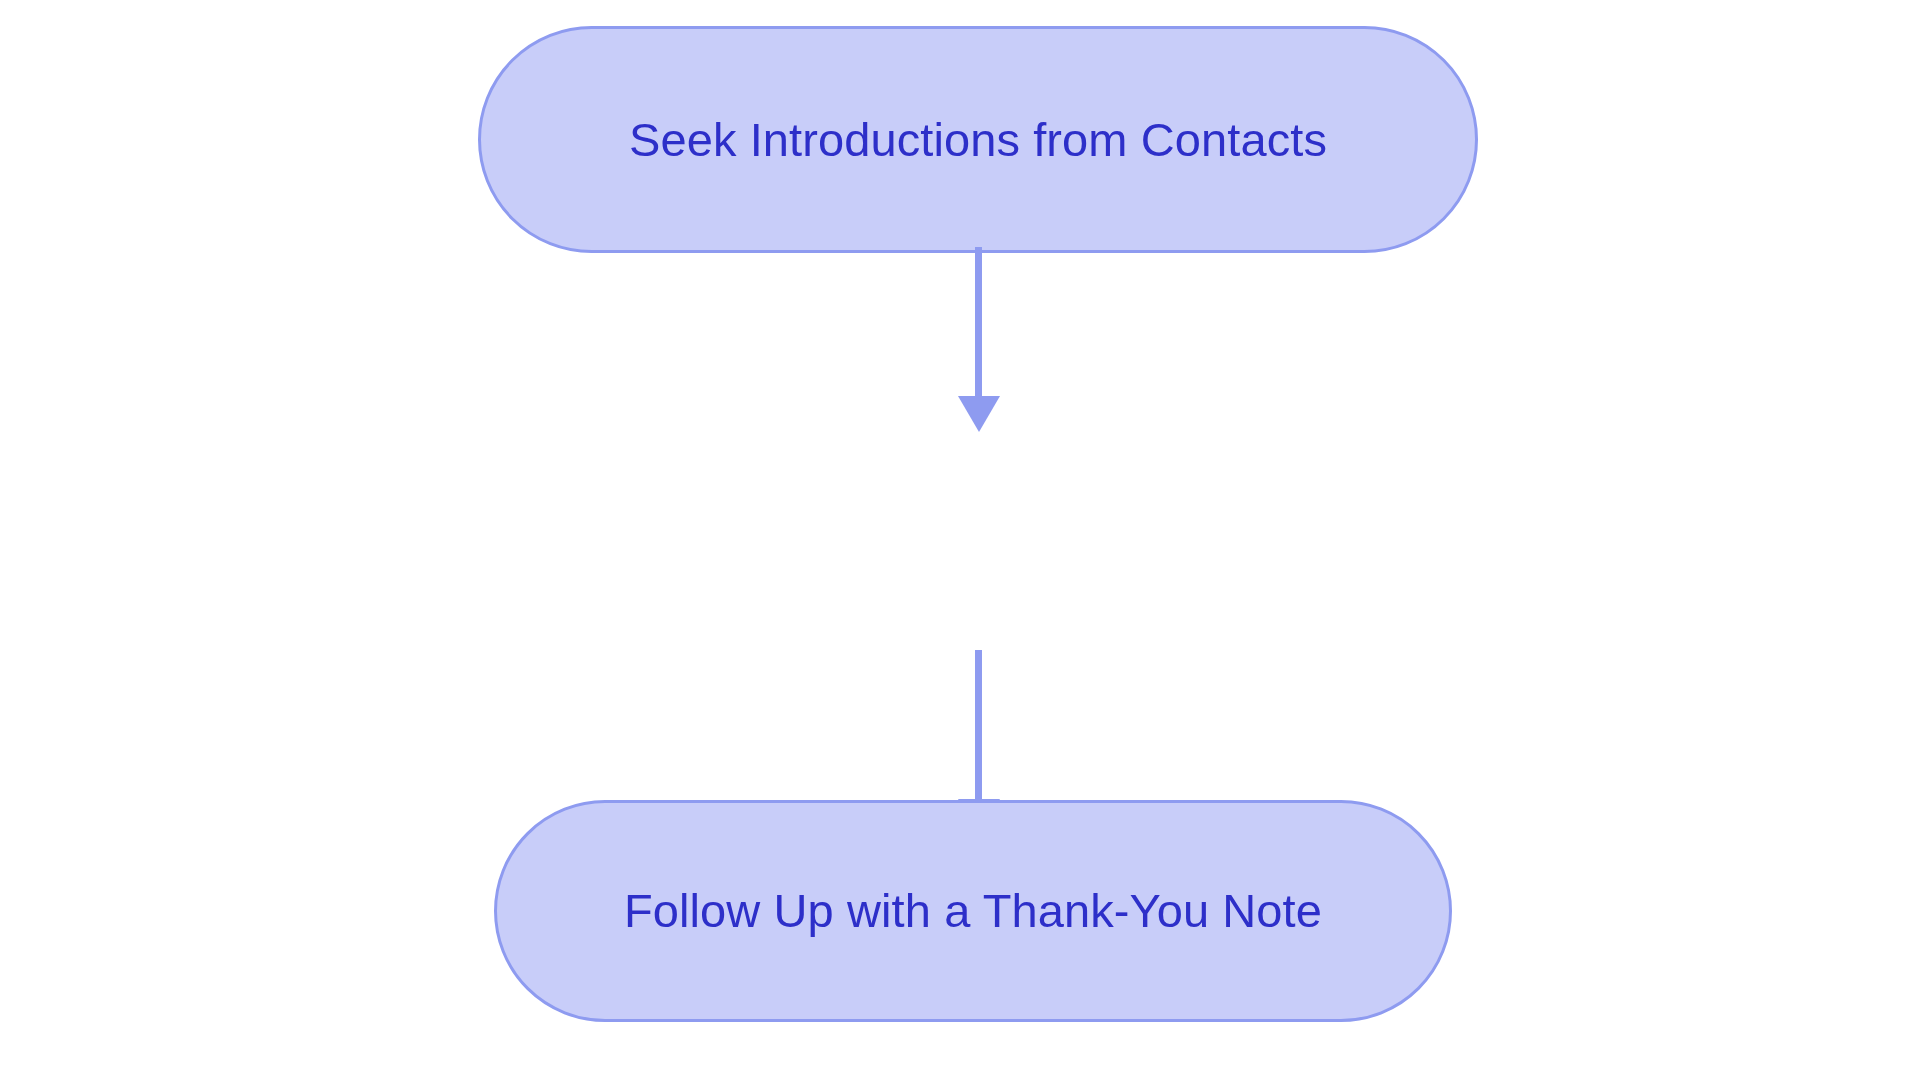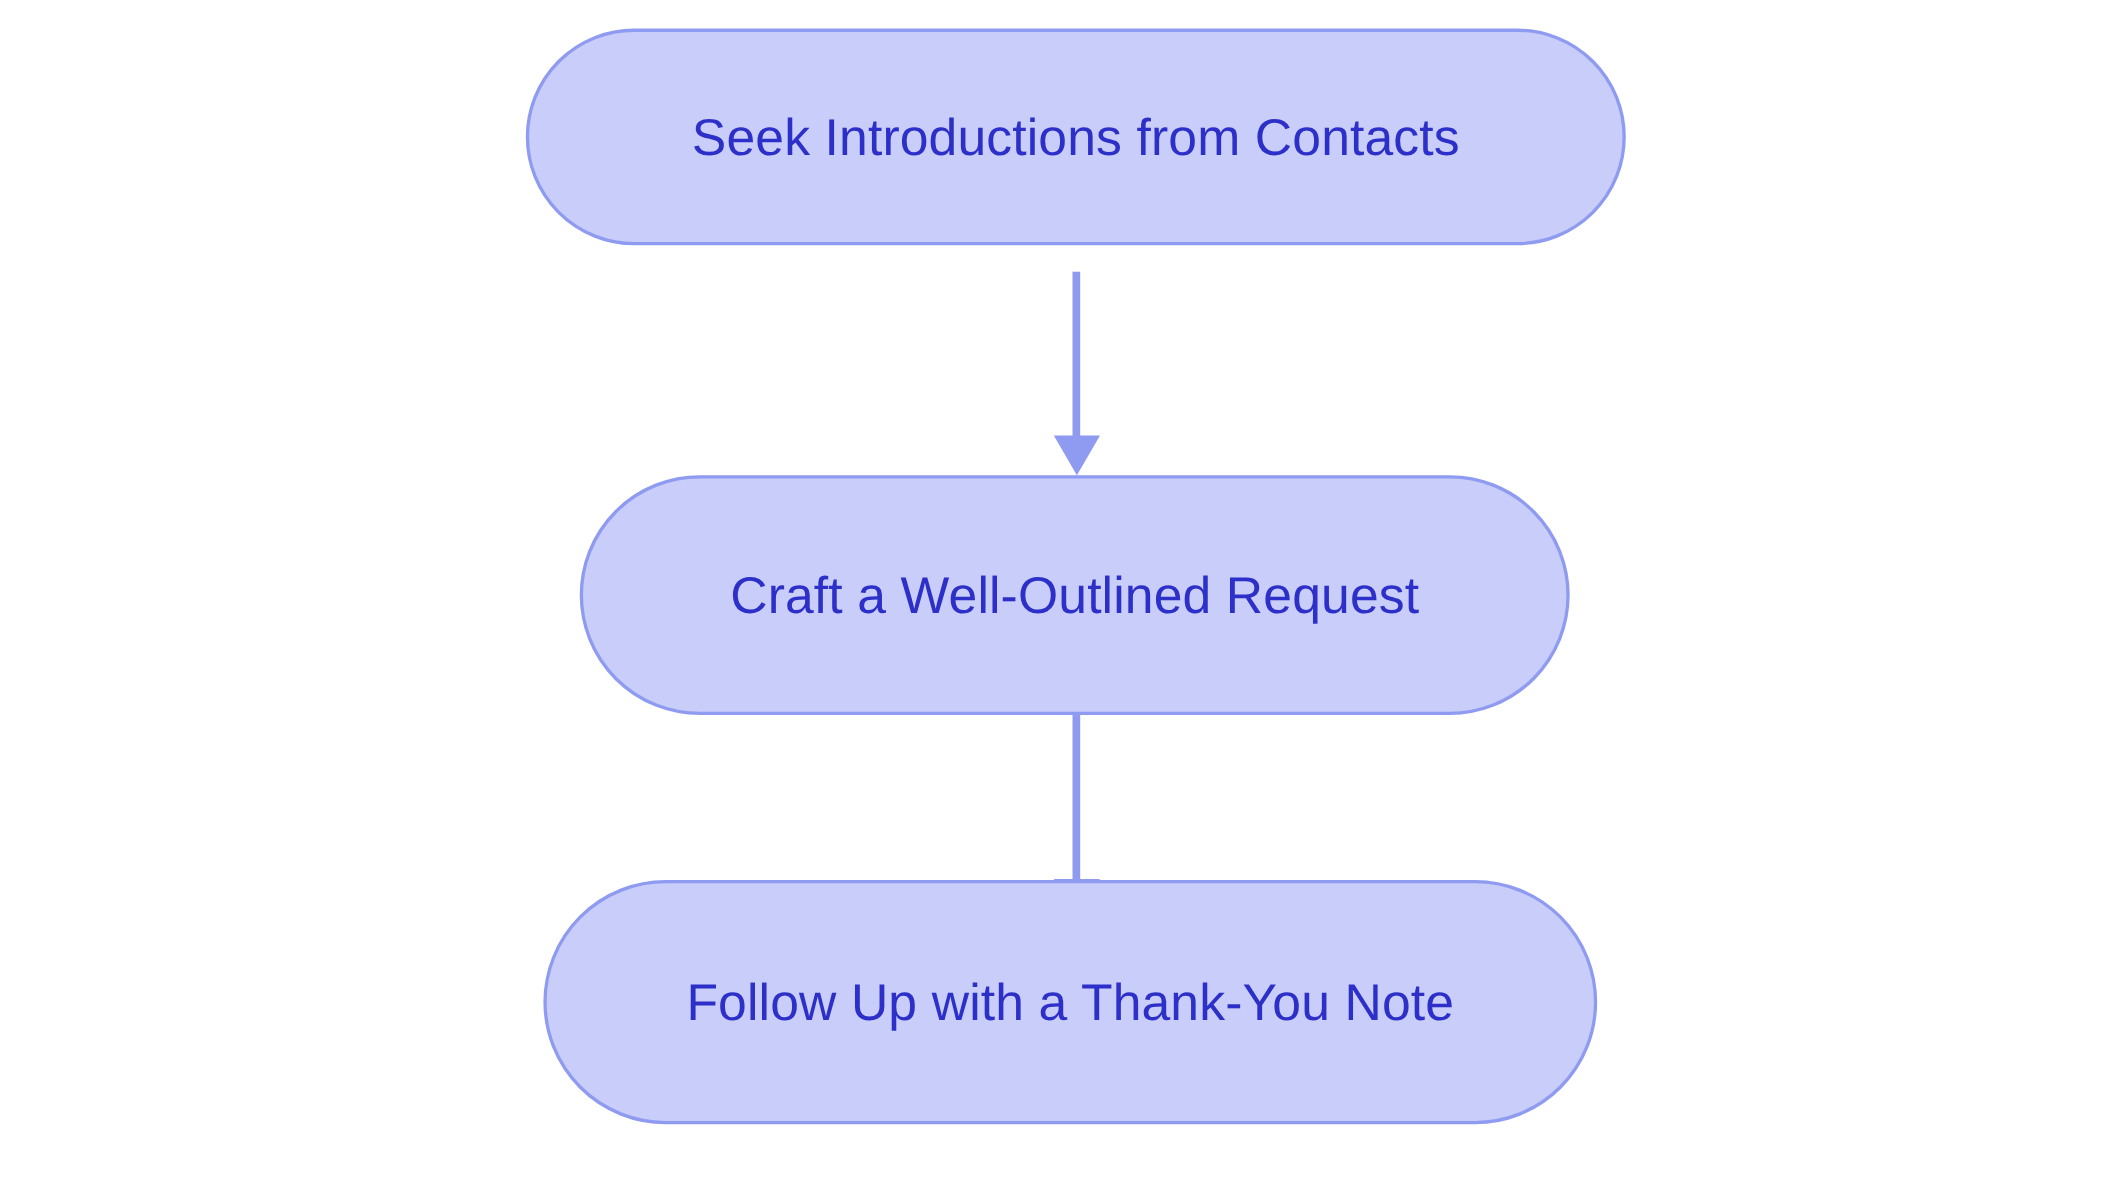--- a/index.html
+++ b/index.html
@@ -42,21 +42,21 @@
     line-height: 1.1;
     white-space: nowrap;
     user-select: none;
   }
 
   
   #node-1 {
     left: 478px;
     top: 26px;
     width: 1000px;
-    height: 197px;
+    height: 227px;
   }
   #node-2 {
     left: 527px;
     top: 432px;
     width: 900px;
     height: 218px;
   }
   #node-3 {
     left: 494px;
     top: 800px;
@@ -109,23 +109,20 @@
 
   <div class="node" id="node-1">
     <span class="node-label">Seek Introductions from Contacts</span>
   </div>
 
   <div class="edge" id="edge-1">
     <div class="edge-line"></div>
     <div class="edge-head"></div>
   </div>
 
-  <div class="node" id="node-2">
-    <span class="node-label">Craft a Well-Outlined Request</span>
-  </div>
 
   <div class="edge" id="edge-2">
     <div class="edge-line"></div>
     <div class="edge-head"></div>
   </div>
 
   <div class="node" id="node-3">
     <span class="node-label">Follow Up with a Thank-You Note</span>
   </div>
 

